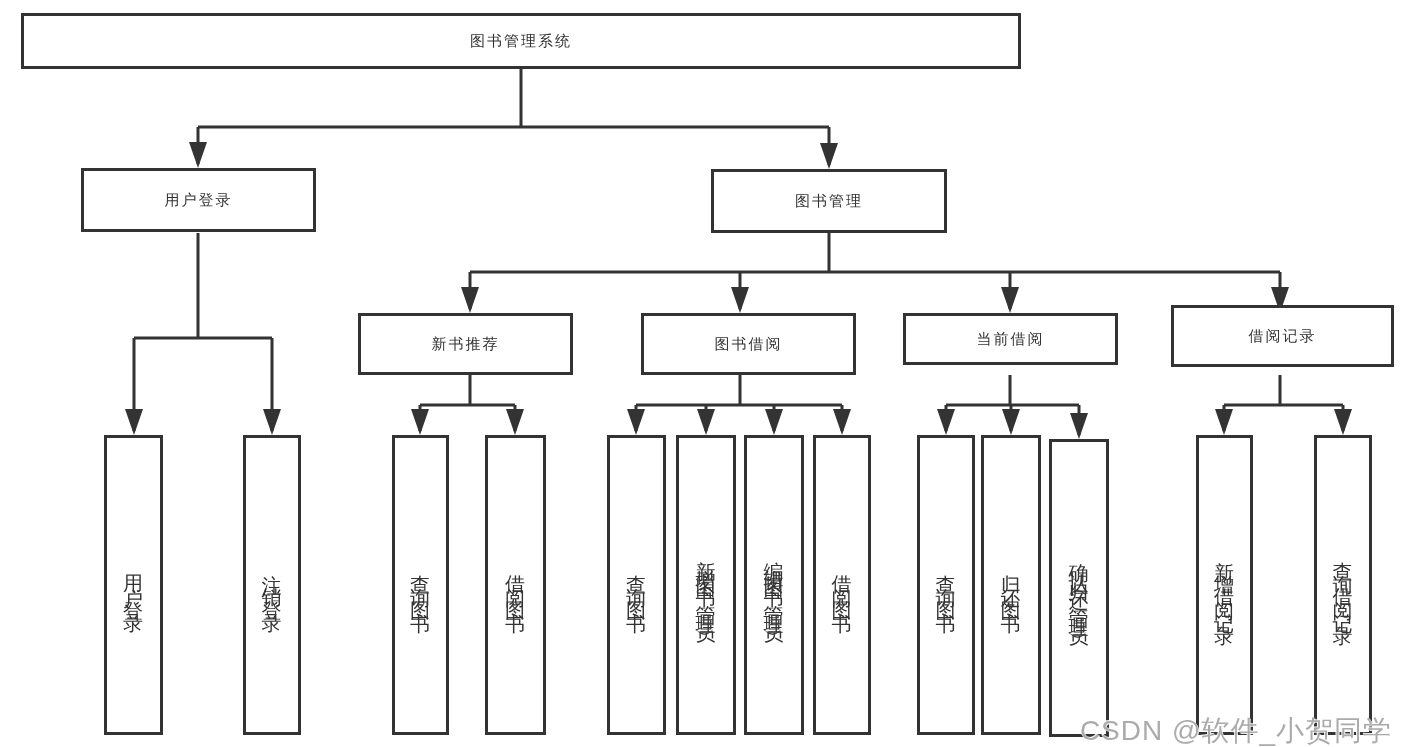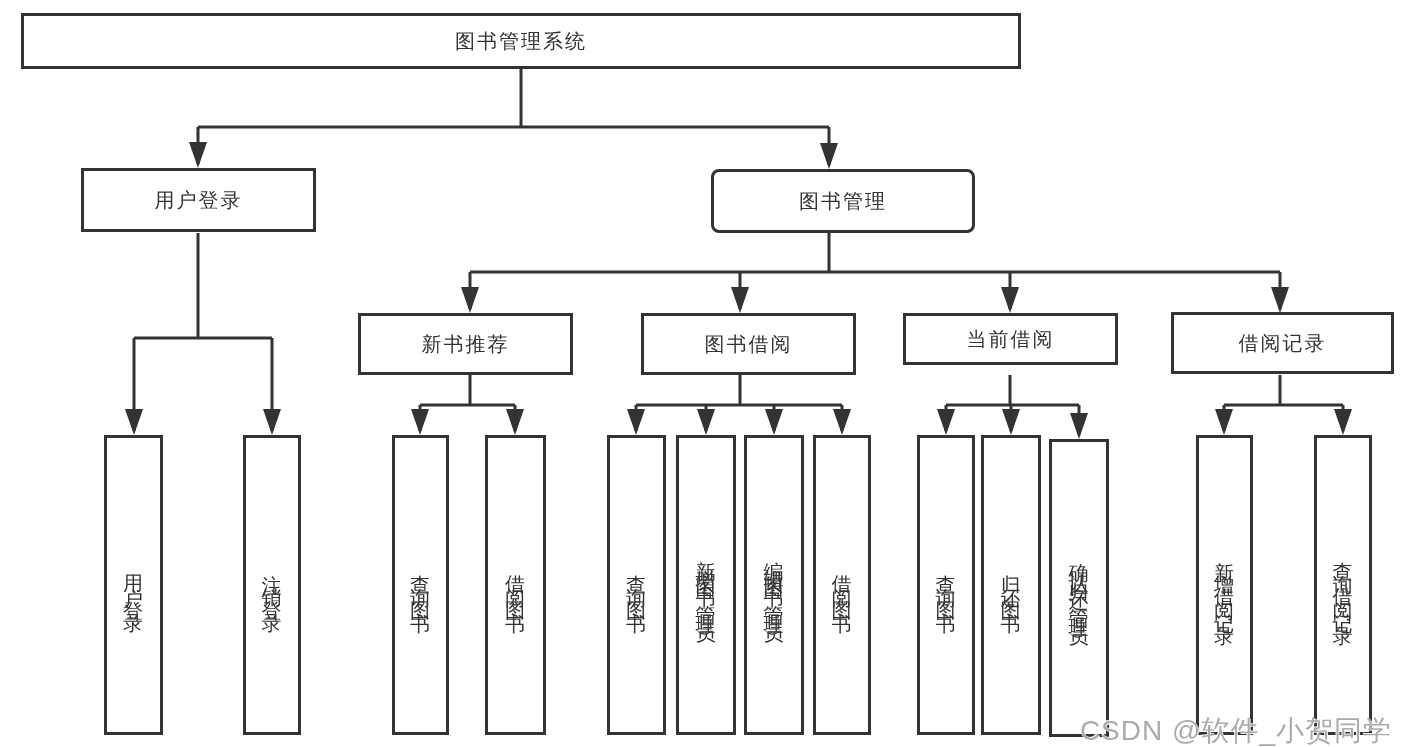--- a/index.html
+++ b/index.html
@@ -16,21 +16,21 @@
   svg.wires polygon{fill:#333333;stroke:none;}
   .node{
     position:absolute;
     box-sizing:border-box;
     border:3px solid #333333;
     background:#ffffff;
     display:flex;align-items:center;justify-content:center;
     z-index:2;
   }
   .node .hlabel{
-    font-size:20px;
+    font-size:15px;
     letter-spacing:2px;
     white-space:nowrap;
   }
   .leaf .vlabel{
     writing-mode:vertical-rl;
     text-orientation:mixed;
     font-size:20px;
     letter-spacing:13px;
     white-space:nowrap;
     line-height:1;
@@ -102,34 +102,34 @@
     </g>
   </svg>
 
   <div class="node" style="left:21px;top:13px;width:1000px;height:56px;">
     <span class="hlabel">图书管理系统</span>
   </div>
 
   <div class="node" style="left:81px;top:168px;width:235px;height:64px;">
     <span class="hlabel">用户登录</span>
   </div>
-  <div class="node" style="left:711px;top:169px;width:264px;height:64px;border-radius:8px;">
+  <div class="node" style="left:711px;top:169px;width:236px;height:64px;">
     <span class="hlabel">图书管理</span>
   </div>
 
   <div class="node" style="left:358px;top:313px;width:215px;height:62px;">
     <span class="hlabel">新书推荐</span>
   </div>
   <div class="node" style="left:633px;top:313px;width:215px;height:62px;margin-left:8px;">
     <span class="hlabel">图书借阅</span>
   </div>
   <div class="node" style="left:903px;top:313px;width:215px;height:52px;">
     <span class="hlabel">当前借阅</span>
   </div>
-  <div class="node" style="left:1171px;top:312px;width:223px;height:62px;">
+  <div class="node" style="left:1171px;top:305px;width:223px;height:62px;">
     <span class="hlabel">借阅记录</span>
   </div>
 
   <div class="node leaf" style="left:104px;top:435px;width:59px;height:300px;">
     <span class="vlabel">用户登录</span>
   </div>
   <div class="node leaf" style="left:243px;top:435px;width:58px;height:300px;">
     <span class="vlabel">注销登录</span>
   </div>
 

